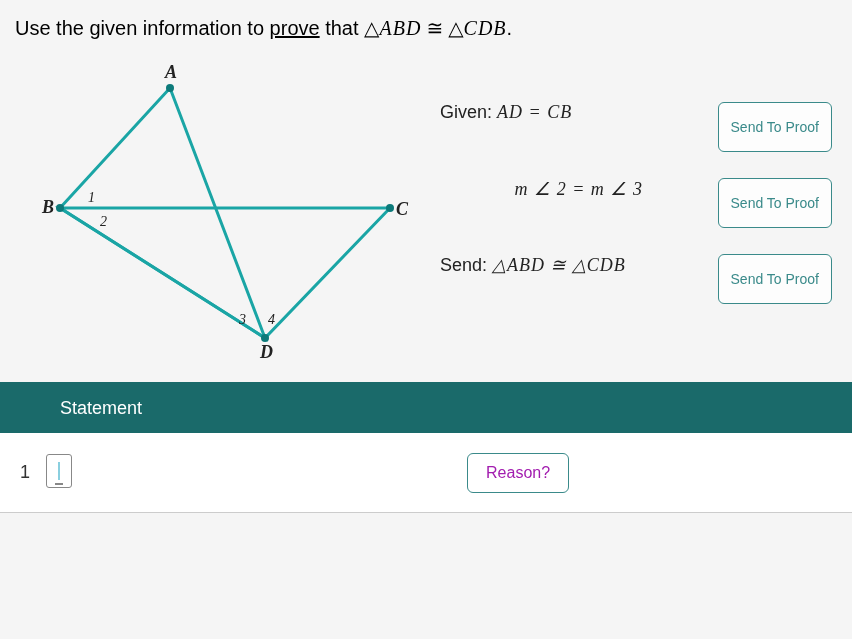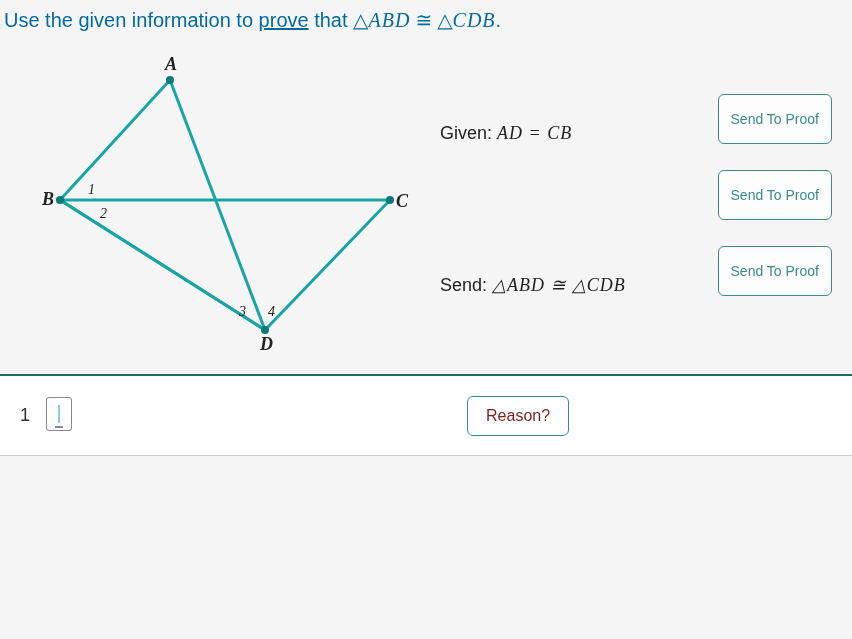--- a/index.html
+++ b/index.html
@@ -8,40 +8,41 @@
     background: #f5f5f5;
     width: 852px;
     height: 639px;
     overflow: hidden;
   }
   .page {
     padding: 0;
   }
   .instruction {
     font-size: 20px;
-    color: #0369a1;
-    padding: 8px 0 18px 4px;
+    color: #000000;
+    padding: 8px 0 18px 15px;
+    margin-top: 8px;
   }
   .instruction .u { text-decoration: underline; }
   .math-it { font-family: "Times New Roman", serif; font-style: italic; letter-spacing: 1px; }
   .tri { font-family: "Times New Roman", serif; }
   .content-row {
     display: flex;
     align-items: flex-start;
     gap: 10px;
     padding: 0 20px 20px 40px;
   }
   .diagram-cell { flex: 0 0 380px; }
   .facts {
     flex: 1;
     padding-top: 44px;
   }
   .fact-row {
     display: flex;
-    align-items: flex-end;
+    align-items: flex-start;
     justify-content: flex-end;
     margin-bottom: 26px;
     font-size: 18px;
     color: #222;
   }
   .fact-text { flex: 1; text-align: left; padding-left: 10px; font-family: "Times New Roman", serif;}
   .fact-text .lbl { font-family: -apple-system, Helvetica, Arial, sans-serif; }
   .send-btn {
     border: 1.5px solid #3a8a8a;
     border-radius: 6px;
@@ -105,21 +106,21 @@
     content:"";
     position:absolute;
     left:50%; bottom:2px;
     width:8px;height:2px;background:#888;
     transform:translateX(-50%);
   }
   .reason-btn {
     border: 1.5px solid #3a8a8a;
     border-radius: 6px;
     background: #fff;
-    color: #7f1d1d;
+    color: #a21caf;
     font-size: 16px;
     padding: 10px 18px;
     cursor: pointer;
   }
   svg text.pt { font-family: "Times New Roman", serif; font-style: italic; font-weight: bold; font-size: 18px; fill: #222;}
   svg text.num { font-family: "Times New Roman", serif; font-style: italic; font-size: 14px; fill: #222;}
 </style>
 </head>
 <body>
 
@@ -151,33 +152,37 @@
     </div>
 
     <div class="facts">
       <div class="fact-row">
         <div class="fact-text">
           <span class="lbl">Given: </span><span class="math-it">AD = CB</span>
         </div>
         <button class="send-btn">Send To Proof</button>
       </div>
       <div class="fact-row">
+        <div class="fact-text" style="text-align:center;">
+          <span class="lbl"></span><span class="math-it">m ∠ 2 = m ∠ 3</span>
+        </div>
         <button class="send-btn">Send To Proof</button>
       </div>
       <div class="fact-row">
         <div class="fact-text">
           <span class="lbl">Send: </span><span class="math-it">△ABD ≅ △CDB</span>
         </div>
         <button class="send-btn">Send To Proof</button>
       </div>
     </div>
   </div>
 
   <div class="proof-table">
     <div class="pt-header">
+      <div class="col-stmt">Statement</div>
     </div>
     <div class="pt-row">
       <div class="num">1</div>
       <div class="stmt-cell">
         <div class="stmt-input"></div>
       </div>
       <div class="reason-cell">
         <button class="reason-btn">Reason?</button>
       </div>
     </div>

